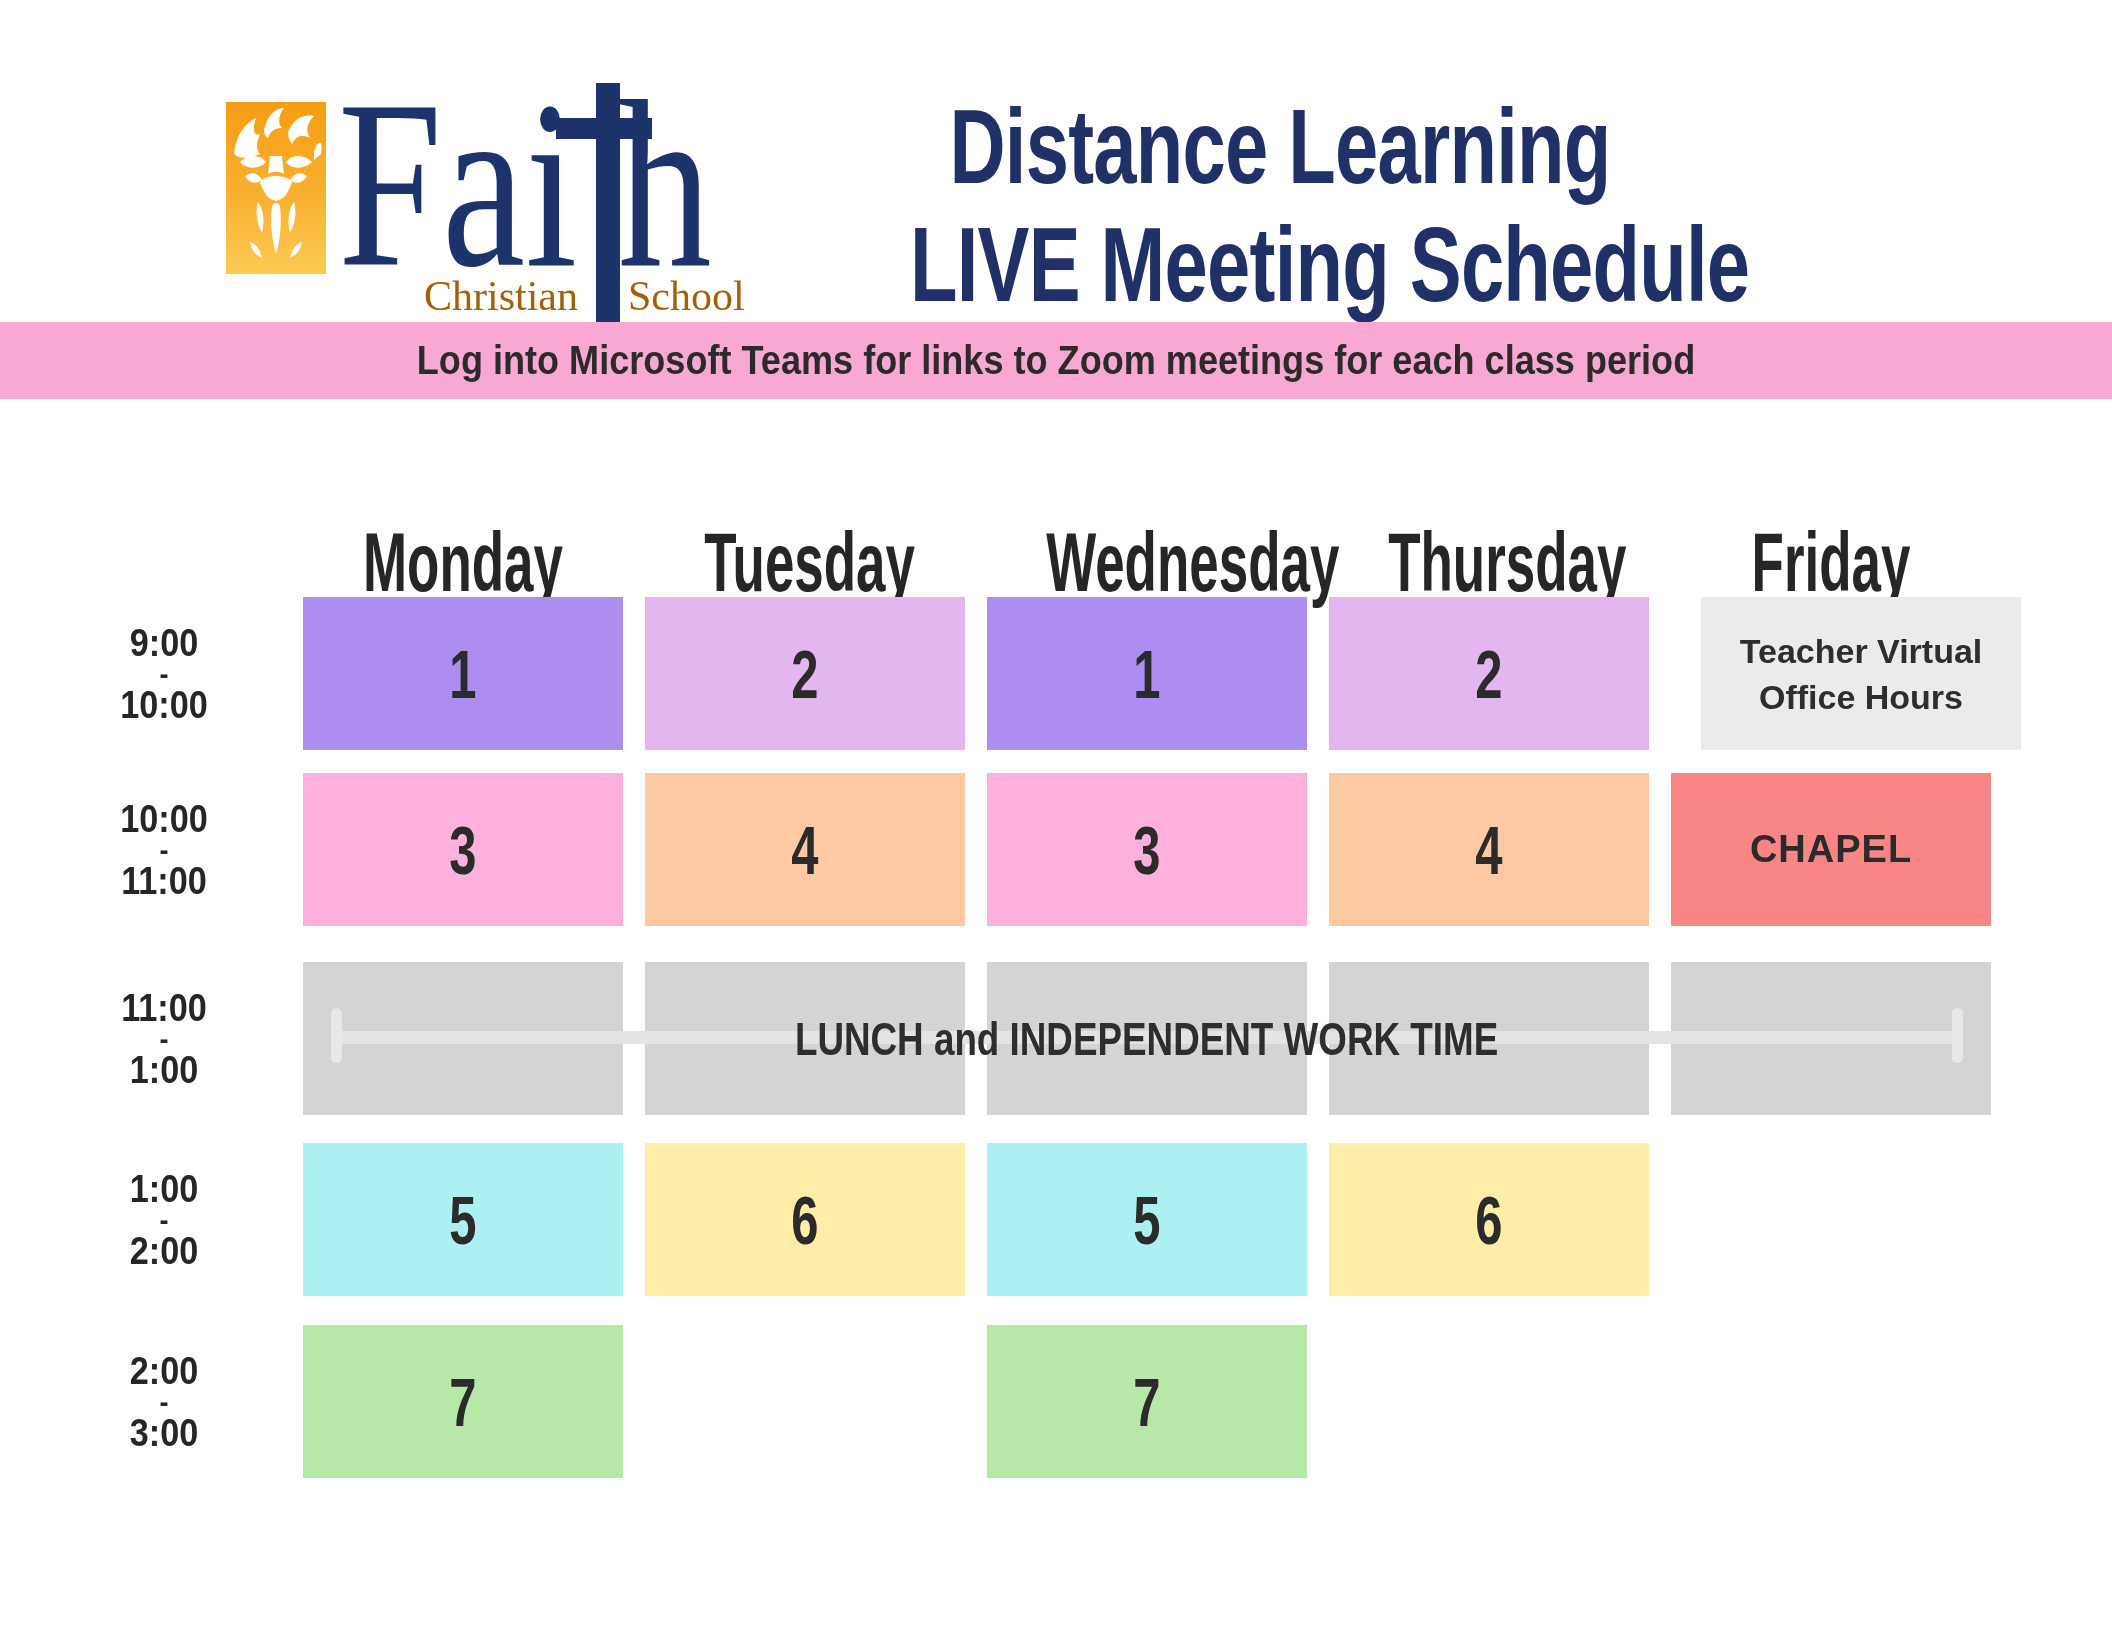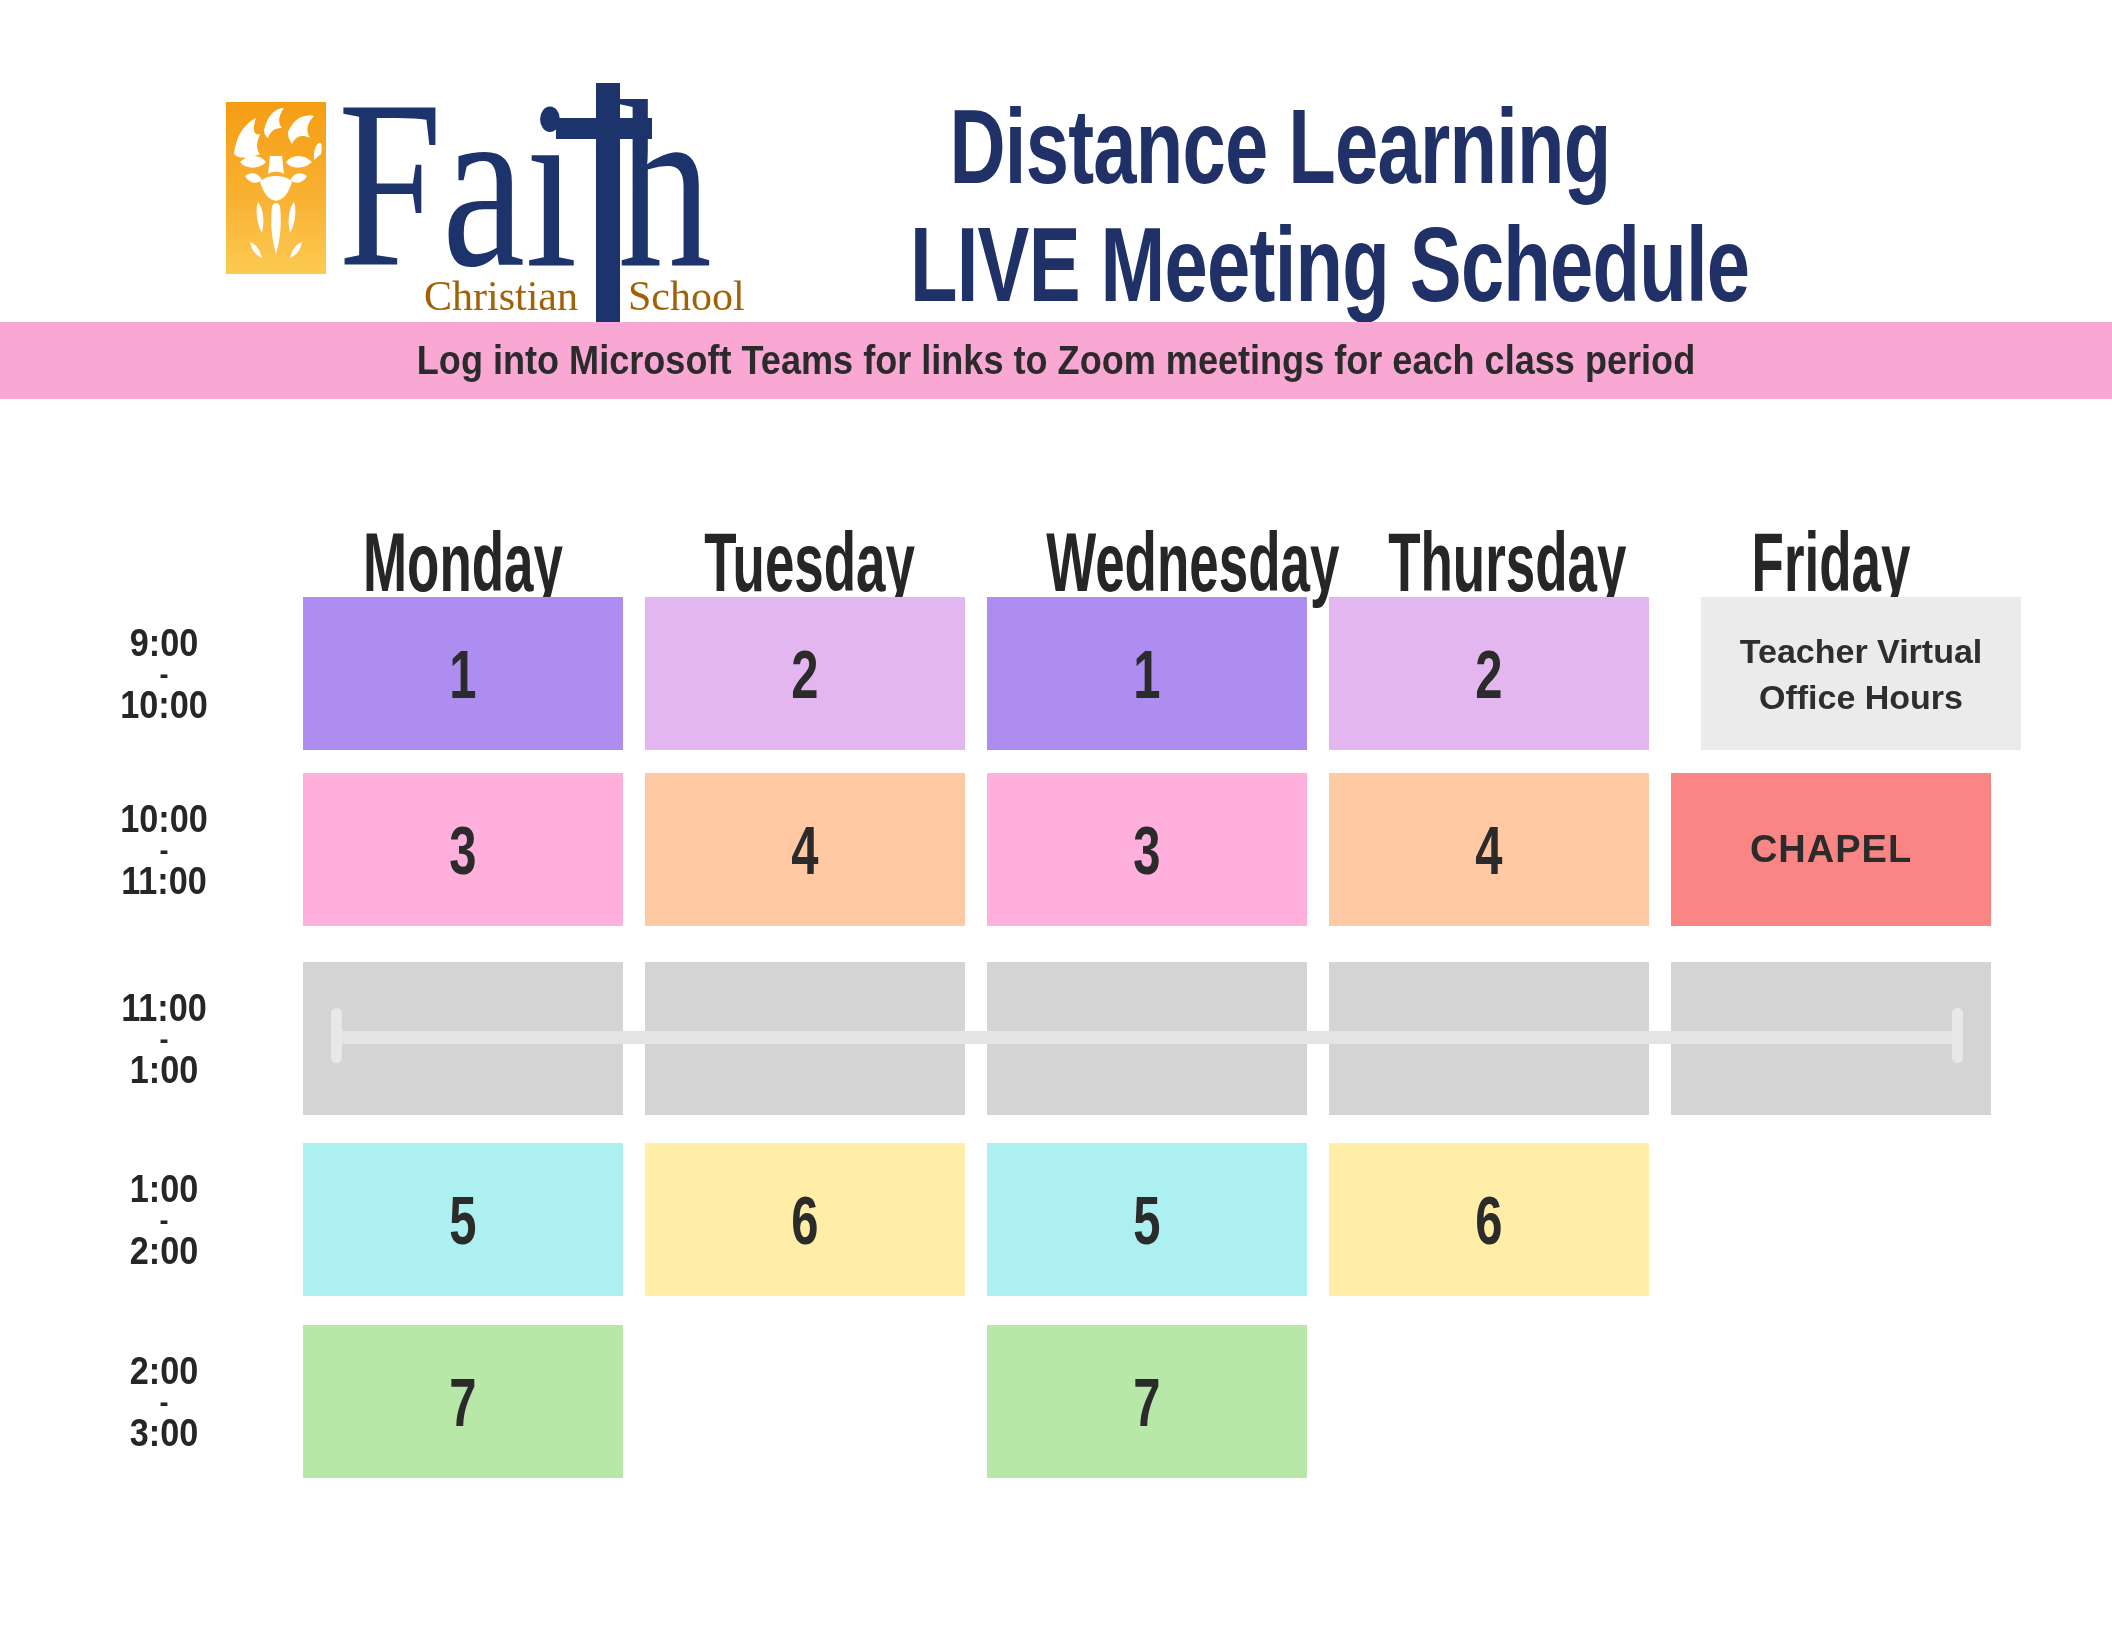--- a/index.html
+++ b/index.html
@@ -206,20 +206,23 @@
     </div>
 
   <div class="cell r3 c1" style="background-color: rgb(212, 212, 212);"></div>
   <div class="cell r3 c2" style="background-color: rgb(212, 212, 212);"></div>
   <div class="cell r3 c3" style="background-color: rgb(212, 212, 212);"></div>
   <div class="cell r3 c4" style="background-color: rgb(212, 212, 212);"></div>
   <div class="cell r3 c5" style="background-color: rgb(212, 212, 212);"></div>
   <div class="lunch-line"></div>
   <div class="lunch-cap left"></div>
   <div class="lunch-cap right"></div>
+  <div class="lunch-label">
+    <span>LUNCH and INDEPENDENT WORK TIME</span>
+  </div>
 
   <div class="cell r4 c1" style="background-color: rgb(173, 240, 242);">
       <span class="num">5</span>
     </div>
   <div class="cell r4 c2" style="background-color: rgb(255, 237, 168);">
       <span class="num">6</span>
     </div>
   <div class="cell r4 c3" style="background-color: rgb(173, 240, 242);">
       <span class="num">5</span>
     </div>

